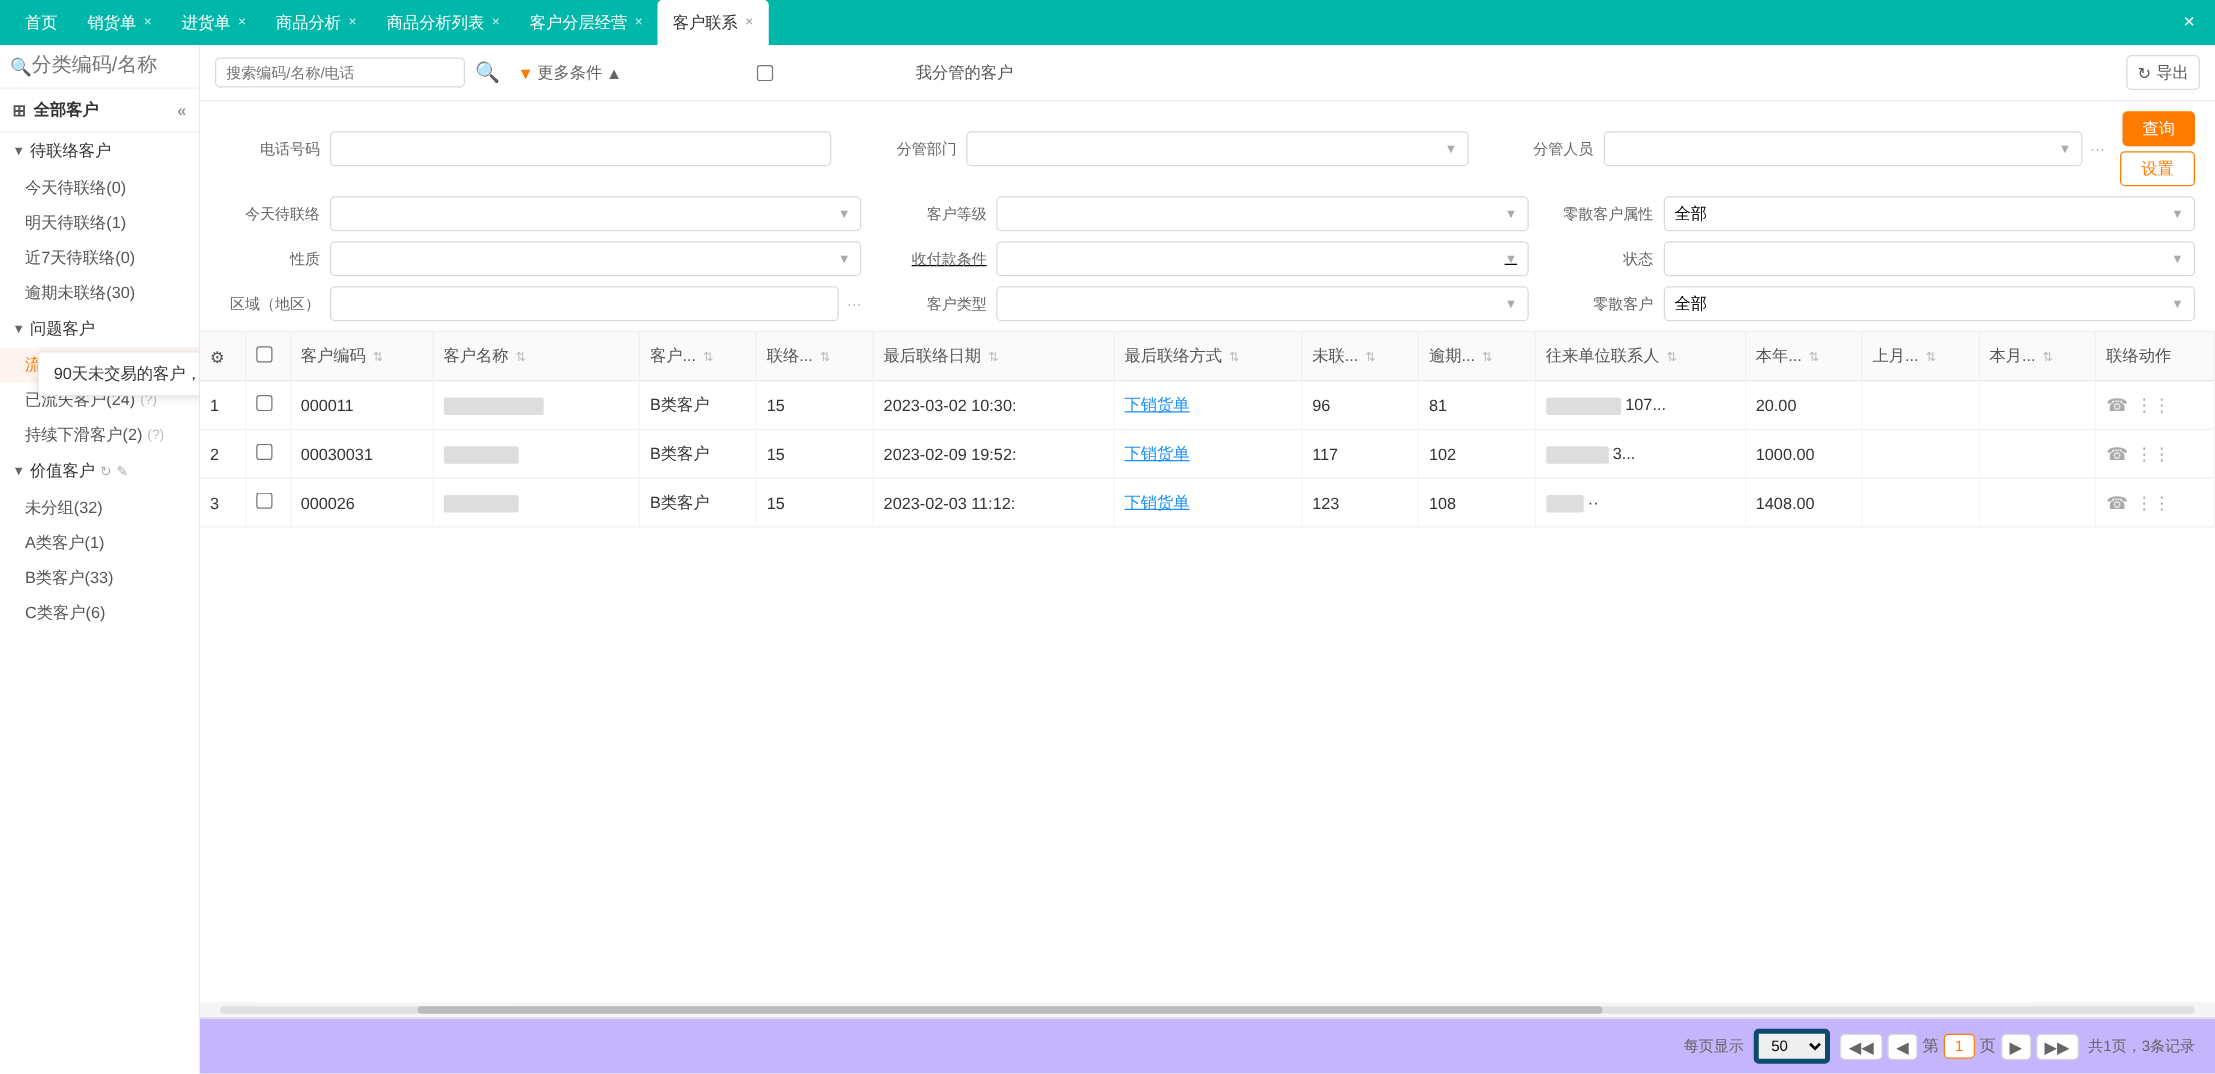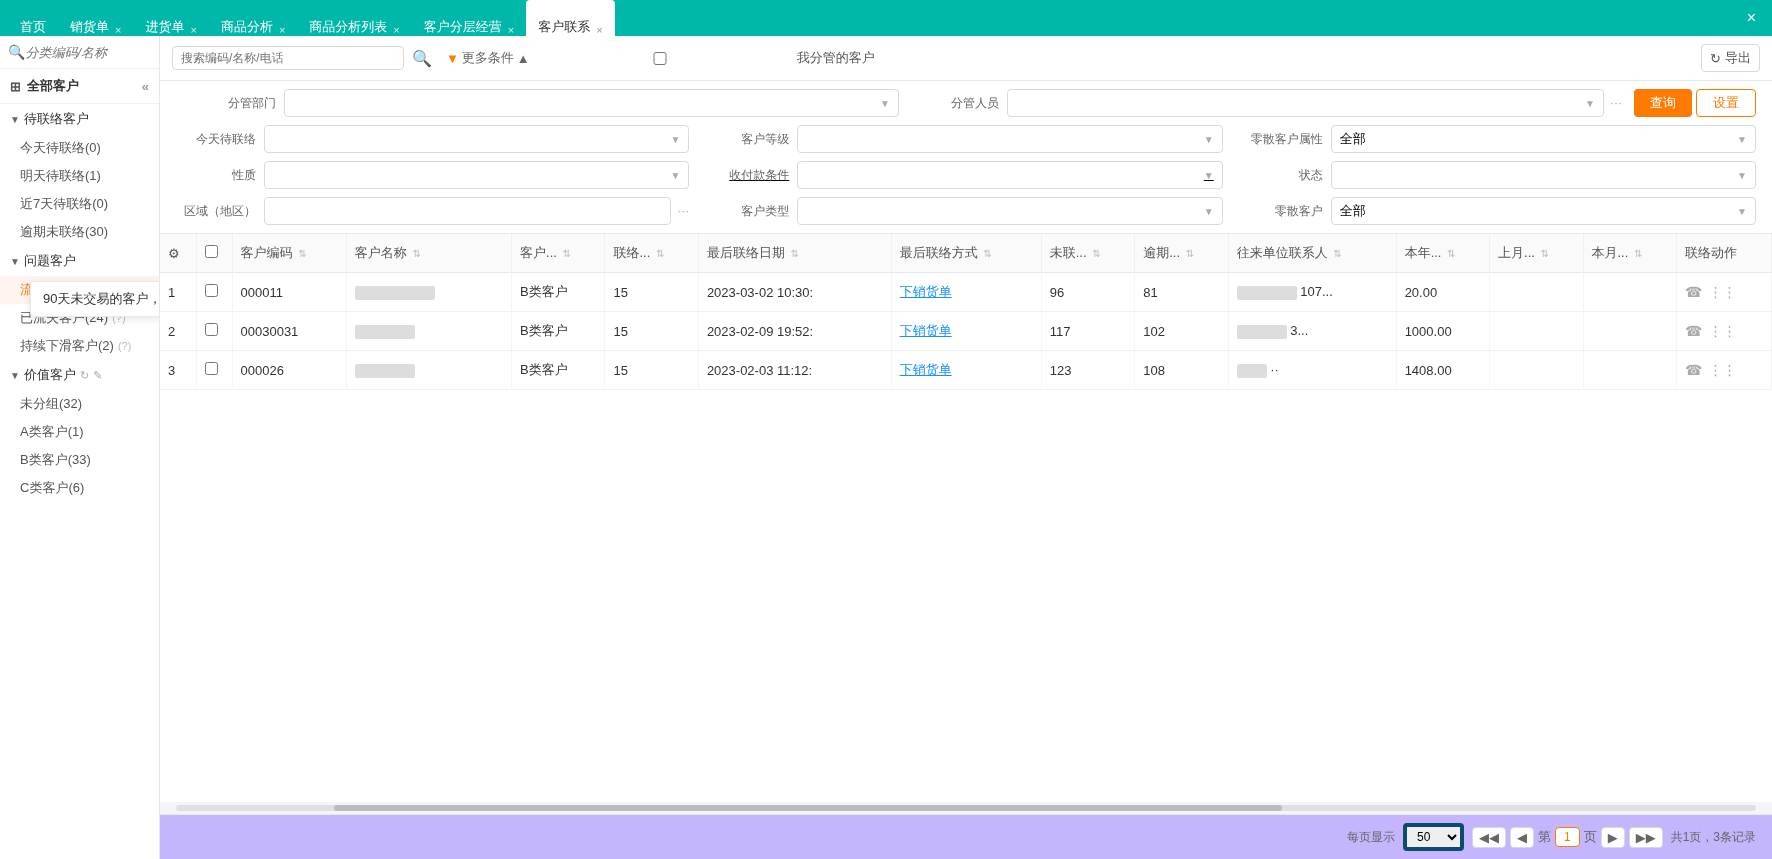--- a/index.html
+++ b/index.html
@@ -9,21 +9,21 @@
     .tab-bar {
       display: flex;
       align-items: center;
       background: #00b8a9;
       height: 36px;
       padding: 0 8px;
       color: white;
     }
     .tab-item {
       display: flex;
-      align-items: flex-end;
+      align-items: center;
       padding: 0 12px;
       height: 100%;
       cursor: pointer;
       white-space: nowrap;
       font-size: 13px;
       color: white;
     }
     .tab-item.active {
       background: white;
       color: #333;
@@ -65,23 +65,22 @@
     .sidebar-search {
       display: flex;
       align-items: center;
       padding: 8px;
       border-bottom: 1px solid #f0f0f0;
     }
     .sidebar-search input {
       border: none;
       outline: none;
       flex: 1;
-      font-size: 13px;
+      font-size: 16px;
       color: #ef4444;
-      font-style: italic;
     }
     .sidebar-search .search-icon {
       color: #999;
       font-size: 14px;
     }
     .sidebar-header {
       display: flex;
       align-items: center;
       padding: 8px 10px;
       font-weight: bold;
@@ -144,21 +143,21 @@
       padding: 8px 12px;
       background: white;
       border-bottom: 1px solid #e8e8e8;
       gap: 8px;
     }
     .toolbar input {
       border: 1px solid #d9d9d9;
       border-radius: 4px;
       padding: 4px 8px;
       font-size: 12px;
-      width: 232px;
+      width: 200px;
       outline: none;
       color: #999;
     }
     .toolbar .search-btn {
       background: none;
       border: none;
       cursor: pointer;
       color: #ff7a00;
       font-size: 16px;
     }
@@ -250,23 +249,24 @@
     }
     .filter-select .caret { color: #aaa; font-size: 10px; }
     .filter-dots {
       color: #aaa;
       font-size: 12px;
       margin-left: 6px;
       cursor: pointer;
     }
     .filter-right-buttons {
       display: flex;
-      flex-direction: row;
+      flex-direction: column;
       gap: 4px;
       margin-left: 12px;
+      align-items: flex-end;
     }
     .query-btn {
       background: #ff7a00;
       color: white;
       border: none;
       border-radius: 4px;
       padding: 4px 16px;
       font-size: 13px;
       cursor: pointer;
       height: 28px;
@@ -546,20 +546,24 @@
         <button class="export-btn">
           <span>↻</span>
           <span>导出</span>
         </button>
       </div>
     </div>
 
     <div class="filter-panel">
 
       <div class="filter-row">
+        <div class="filter-field">
+          <span class="filter-label">电话号码</span>
+          <input class="filter-input" type="text" value="" style="">
+        </div>
         <div class="filter-field" style="margin-left:20px;">
           <span class="filter-label">分管部门</span>
           <div class="filter-select">
             <span></span>
             <span class="caret">▼</span>
           </div>
         </div>
         <div class="filter-field" style="margin-left:20px;">
           <span class="filter-label">分管人员</span>
           <div class="filter-select">

